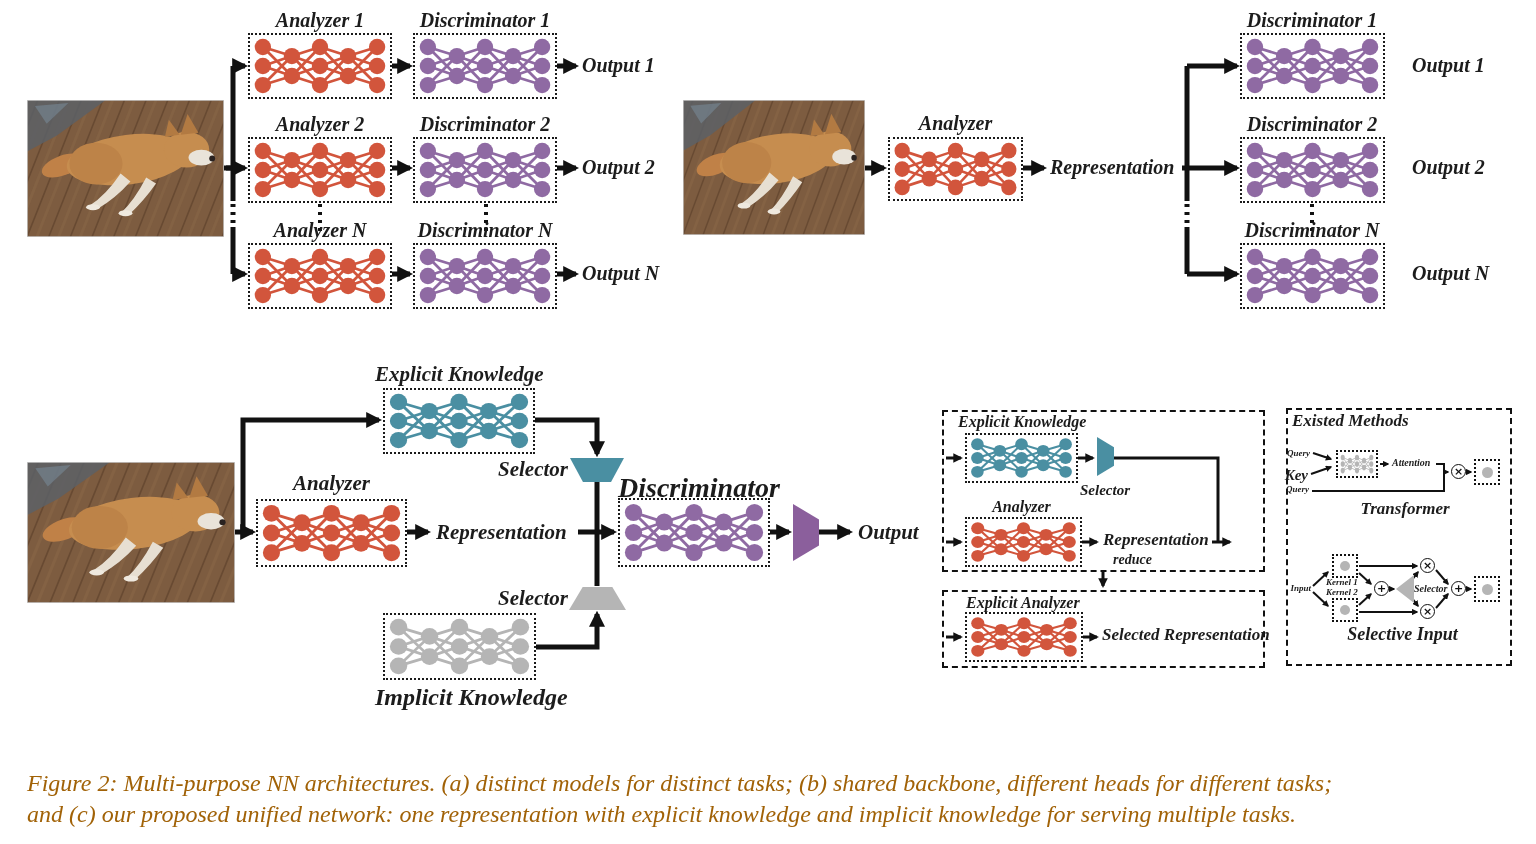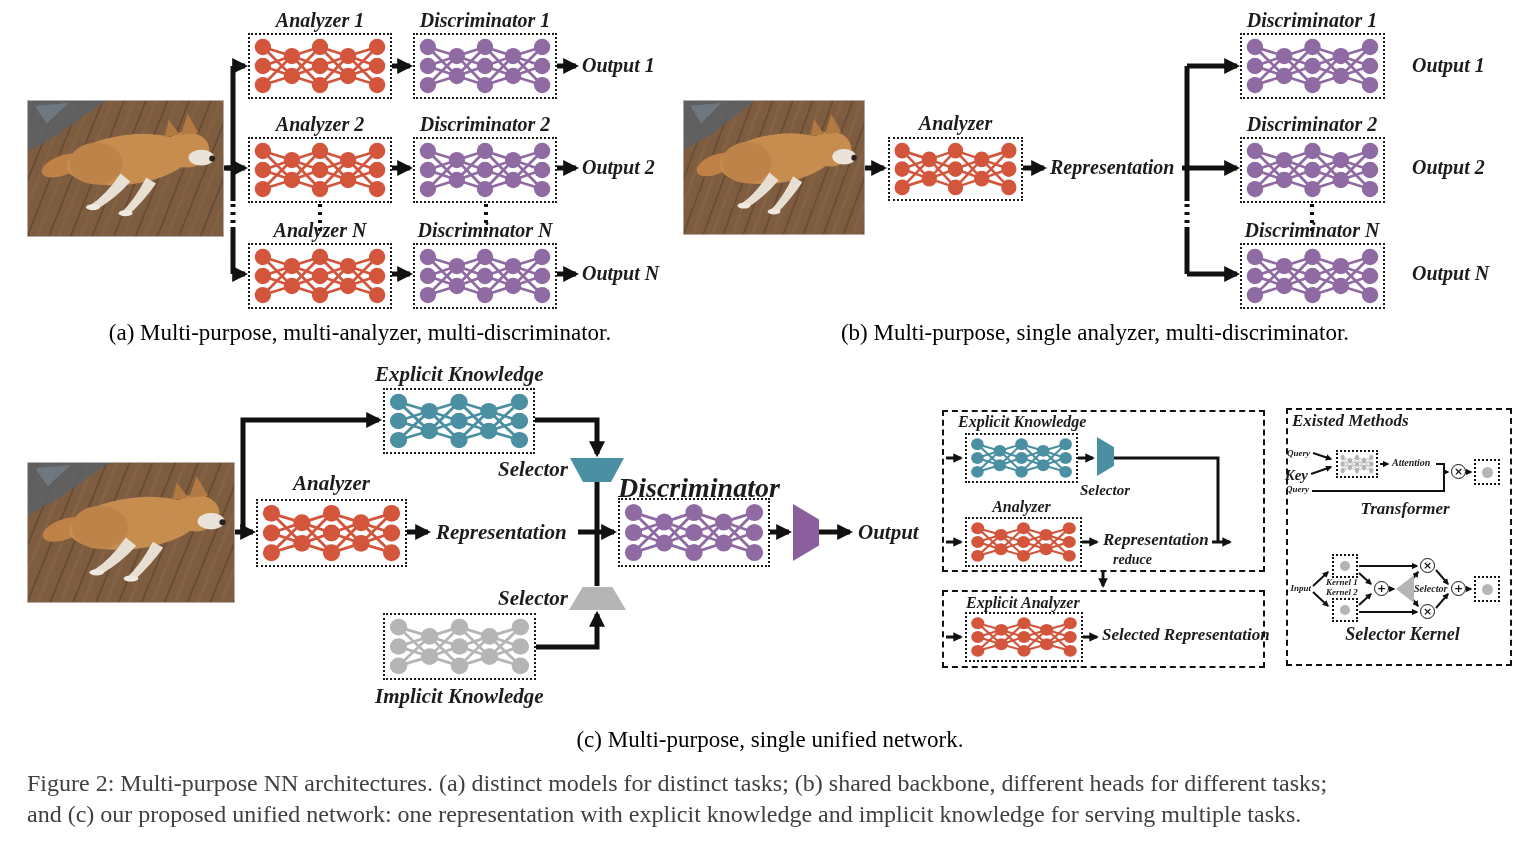--- a/index.html
+++ b/index.html
@@ -7,21 +7,21 @@
   #stage { position:relative; width:1536px; height:844px; background:#fff; overflow:hidden;
            font-family:"Liberation Serif", serif;border-radius:18px; }
   #connectors { position:absolute; left:0; top:0; z-index:1; }
   .netbox { position:absolute; border:2px dotted #1a1a1a; background:#fff; z-index:2; }
   .netbox svg { position:absolute; left:2px; top:2px; width:calc(100% - 4px); height:calc(100% - 4px); }
   .dogimg { position:absolute; z-index:2; }
   .lbl { position:absolute; font-style:italic; font-weight:bold; color:#1c1c1c; white-space:nowrap; z-index:3; }
   .ctr { text-align:center; }
   .rgt { text-align:right; }
   .cap { position:absolute; font-size:23px; color:#000; white-space:nowrap; text-align:center; z-index:3; }
-  .figcap { position:absolute; font-size:24px; color:#404040; white-space:nowrap; z-index:3; }
+  .figcap { position:absolute; font-size:24px; color:#a16207; white-space:nowrap; z-index:3;font-style:italic; }
   .dashedbox { position:absolute; border:2px dashed #111; z-index:1; }
   .dotbox { position:absolute; border:2px dotted #111; background:#fff; display:flex; align-items:center; justify-content:center; z-index:2; }
   .graydot { border-radius:50%; background:var(--c-implicit); display:block; }
   .opcircle { position:absolute; width:15px; height:15px; border:1.5px solid #111; border-radius:50%;
               background:#fff; display:flex; align-items:center; justify-content:center;
               font-family:"DejaVu Sans", sans-serif; font-size:11px; font-weight:bold; color:#111; z-index:3; line-height:1; }
   .trap { position:absolute; z-index:3; }
   .t-explicit { background:var(--c-explicit); }
   .t-implicit { background:var(--c-implicit); }
   .t-funnel   { background:var(--c-funnel); }
@@ -398,21 +398,20 @@
 
   <div class="lbl ctr" style="left:248px;top:9px;width:144px;font-size:20px">Analyzer 1</div>
   <div class="lbl ctr" style="left:248px;top:113px;width:144px;font-size:20px">Analyzer 2</div>
   <div class="lbl ctr" style="left:248px;top:219px;width:144px;font-size:20px">Analyzer N</div>
   <div class="lbl ctr" style="left:405px;top:9px;width:160px;font-size:20px">Discriminator 1</div>
   <div class="lbl ctr" style="left:405px;top:113px;width:160px;font-size:20px">Discriminator 2</div>
   <div class="lbl ctr" style="left:405px;top:219px;width:160px;font-size:20px">Discriminator N</div>
   <div class="lbl" style="left:582px;top:54px;font-size:20px">Output 1</div>
   <div class="lbl" style="left:582px;top:156px;font-size:20px">Output 2</div>
   <div class="lbl" style="left:582px;top:262px;font-size:20px">Output N</div>
-  <div class="cap" style="left:40px;top:320px;width:640px">(a) Multi-purpose, multi-analyzer, multi-discriminator.</div>
 
   <svg class="dogimg" style="left:683px;top:100px;width:182px;height:135px" viewBox="0 0 200 138" preserveAspectRatio="none">
       <rect x="0" y="0" width="200" height="138" fill="#7d5c40"></rect>
       <line x1="-66" y1="138" x2="-11" y2="0" stroke="#684a32" stroke-width="1.6"></line>
       <line x1="-56" y1="138" x2="-1" y2="0" stroke="#8d6a49" stroke-width="3" opacity="0.45"></line>
       <line x1="-44" y1="138" x2="11" y2="0" stroke="#684a32" stroke-width="1.6"></line>
       <line x1="-34" y1="138" x2="21" y2="0" stroke="#8d6a49" stroke-width="3" opacity="0.45"></line>
       <line x1="-22" y1="138" x2="33" y2="0" stroke="#684a32" stroke-width="1.6"></line>
       <line x1="-12" y1="138" x2="43" y2="0" stroke="#8d6a49" stroke-width="3" opacity="0.45"></line>
       <line x1="0" y1="138" x2="55" y2="0" stroke="#684a32" stroke-width="1.6"></line>
@@ -622,21 +621,20 @@
         <circle cx="138" cy="32" r="9" fill="#8f6aa3"></circle>
         <circle cx="138" cy="53" r="9" fill="#8f6aa3"></circle>
       </svg>
     </div>
   <div class="lbl ctr" style="left:1232px;top:9px;width:160px;font-size:20px">Discriminator 1</div>
   <div class="lbl ctr" style="left:1232px;top:113px;width:160px;font-size:20px">Discriminator 2</div>
   <div class="lbl ctr" style="left:1232px;top:219px;width:160px;font-size:20px">Discriminator N</div>
   <div class="lbl" style="left:1412px;top:54px;font-size:20px">Output 1</div>
   <div class="lbl" style="left:1412px;top:156px;font-size:20px">Output 2</div>
   <div class="lbl" style="left:1412px;top:262px;font-size:20px">Output N</div>
-  <div class="cap" style="left:790px;top:320px;width:610px">(b) Multi-purpose, single analyzer, multi-discriminator.</div>
 
   <svg class="dogimg" style="left:27px;top:462px;width:208px;height:141px" viewBox="0 0 200 138" preserveAspectRatio="none">
       <rect x="0" y="0" width="200" height="138" fill="#7d5c40"></rect>
       <line x1="-66" y1="138" x2="-11" y2="0" stroke="#684a32" stroke-width="1.6"></line>
       <line x1="-56" y1="138" x2="-1" y2="0" stroke="#8d6a49" stroke-width="3" opacity="0.45"></line>
       <line x1="-44" y1="138" x2="11" y2="0" stroke="#684a32" stroke-width="1.6"></line>
       <line x1="-34" y1="138" x2="21" y2="0" stroke="#8d6a49" stroke-width="3" opacity="0.45"></line>
       <line x1="-22" y1="138" x2="33" y2="0" stroke="#684a32" stroke-width="1.6"></line>
       <line x1="-12" y1="138" x2="43" y2="0" stroke="#8d6a49" stroke-width="3" opacity="0.45"></line>
       <line x1="0" y1="138" x2="55" y2="0" stroke="#684a32" stroke-width="1.6"></line>
@@ -853,22 +851,21 @@
         <circle cx="75" cy="11" r="9" fill="#b5b5b5"></circle>
         <circle cx="75" cy="32" r="9" fill="#b5b5b5"></circle>
         <circle cx="75" cy="53" r="9" fill="#b5b5b5"></circle>
         <circle cx="106" cy="21" r="9" fill="#b5b5b5"></circle>
         <circle cx="106" cy="43" r="9" fill="#b5b5b5"></circle>
         <circle cx="138" cy="11" r="9" fill="#b5b5b5"></circle>
         <circle cx="138" cy="32" r="9" fill="#b5b5b5"></circle>
         <circle cx="138" cy="53" r="9" fill="#b5b5b5"></circle>
       </svg>
     </div>
-  <div class="lbl ctr" style="left:375px;top:684px;width:168px;font-size:21px">Implicit Knowledge</div>
-  <div class="cap" style="left:470px;top:727px;width:600px">(c) Multi-purpose, single unified network.</div>
+  <div class="lbl ctr" style="left:375px;top:684px;width:168px;font-size:24px">Implicit Knowledge</div>
 
   <div class="dashedbox" style="left:942px;top:410px;width:323px;height:162px"></div>
   <div class="lbl" style="left:958px;top:413px;font-size:16px">Explicit Knowledge</div>
   <div class="netbox" style="left:965px;top:433px;width:113px;height:50px">
       <svg viewBox="0 0 150 64" preserveAspectRatio="none">
         <line x1="12" y1="11" x2="44" y2="21" stroke="#4a8fa2" stroke-width="3"></line>
         <line x1="12" y1="11" x2="44" y2="43" stroke="#4a8fa2" stroke-width="3"></line>
         <line x1="12" y1="32" x2="44" y2="21" stroke="#4a8fa2" stroke-width="3"></line>
         <line x1="12" y1="32" x2="44" y2="43" stroke="#4a8fa2" stroke-width="3"></line>
         <line x1="12" y1="53" x2="44" y2="21" stroke="#4a8fa2" stroke-width="3"></line>
@@ -1063,17 +1060,17 @@
   <div class="lbl ctr" style="left:1322px;top:587px;width:40px;font-size:9px">Kernel 2</div>
   <div class="opcircle" style="left:1374px;top:581px">+</div>
   <div class="trap t-implicit" style="left:1396px;top:575px;width:18px;height:28px;clip-path:polygon(100% 0,100% 100%,0 50%)"></div>
   <div class="lbl" style="left:1414px;top:583px;font-size:10px">Selector</div>
   <div class="opcircle" style="left:1420px;top:558px">×</div>
   <div class="opcircle" style="left:1420px;top:604px">×</div>
   <div class="opcircle" style="left:1451px;top:581px">+</div>
   <div class="dotbox" style="left:1474px;top:576px;width:26px;height:26px">
       <span class="graydot" style="width:11px;height:11px"></span>
     </div>
-  <div class="lbl ctr" style="left:1310px;top:624px;width:185px;font-size:18px">Selector Kernel</div>
+  <div class="lbl ctr" style="left:1310px;top:624px;width:185px;font-size:18px">Selective Input</div>
 
   <div class="figcap" style="left:27px;top:770px">Figure 2: Multi-purpose NN architectures. (a) distinct models for distinct tasks; (b) shared backbone, different heads for different tasks;</div>
   <div class="figcap" style="left:27px;top:801px">and (c) our proposed unified network: one representation with explicit knowledge and implicit knowledge for serving multiple tasks.</div>
 </div>
 
 </body></html>

